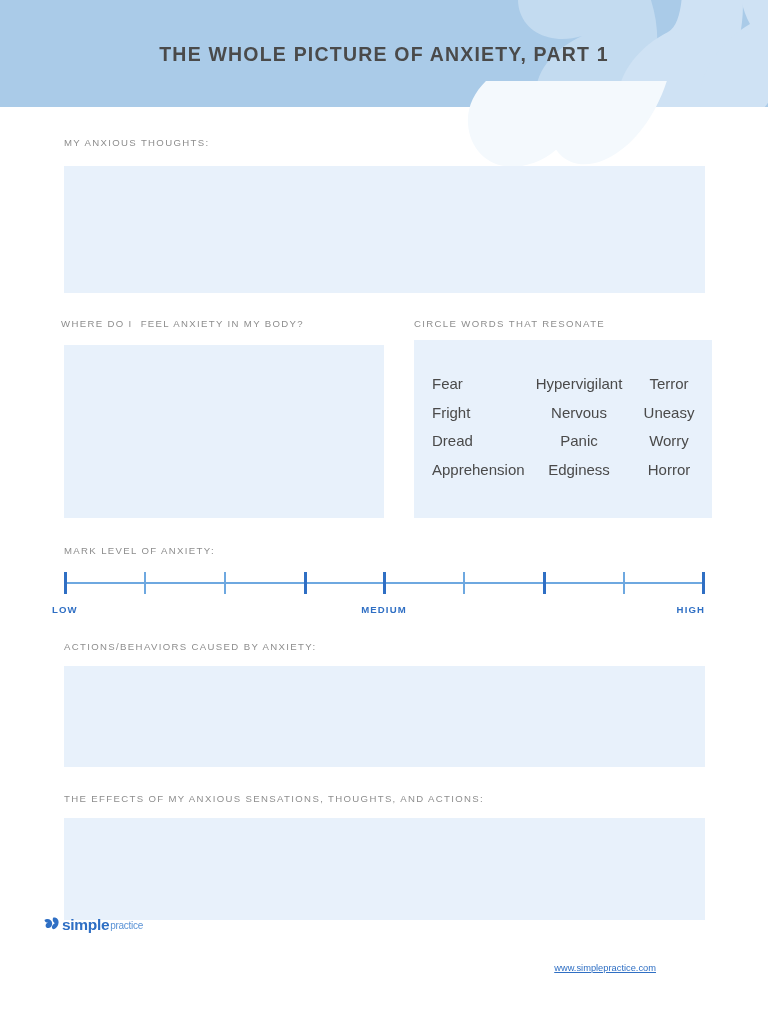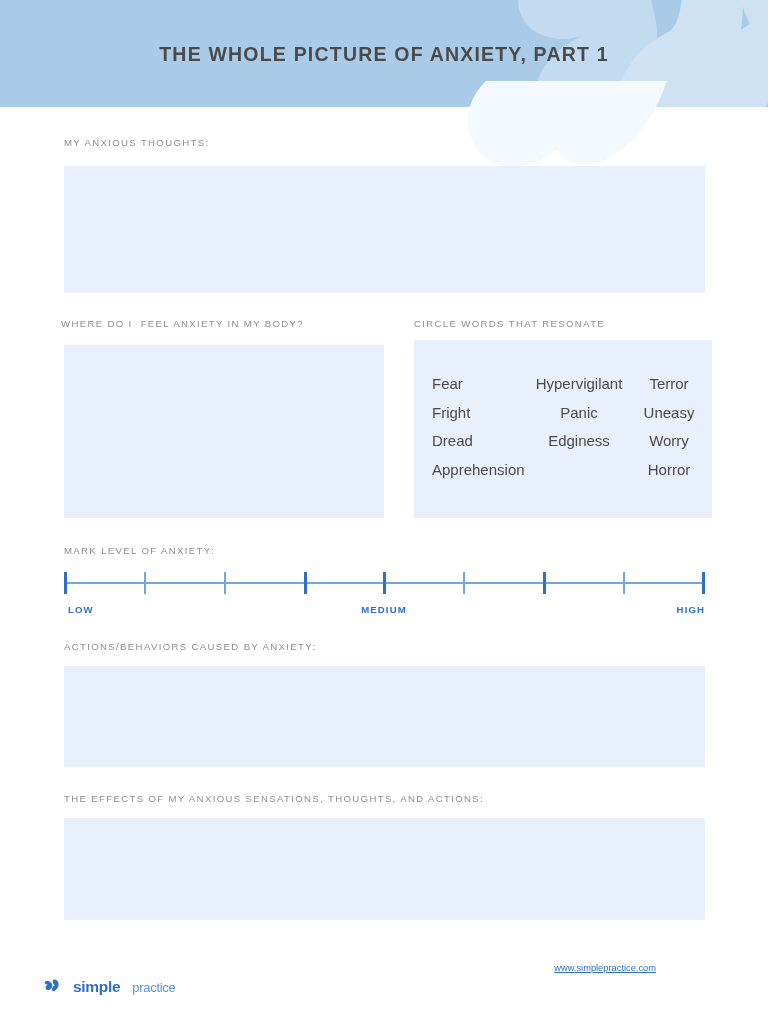--- a/index.html
+++ b/index.html
@@ -126,42 +126,42 @@
   }
   .scale-caption {
     position: absolute;
     top: 604px;
     font-size: 9.6px;
     font-weight: bold;
     letter-spacing: 1.1px;
     color: #2f6fc4;
     white-space: nowrap;
   }
-  .cap-low    { left: 68px; }
+  .cap-low    { left: 52px; }
   .cap-medium { left: 384px; transform: translateX(-50%); }
   .cap-high   { left: 705px; transform: translateX(-100%); }
 
   
   .footer-logo {
     position: absolute;
     left: 44px;
-    top: 978px;
+    top: 916px;
     display: flex;
     align-items: center;
-    gap: 12px;
+    gap: 1px;
   }
   .logo-mark { display: block; }
   .logo-simple {
     font-size: 15.5px;
     font-weight: bold;
     color: #2f6fc4;
     letter-spacing: -0.3px;
   }
   .logo-practice {
-    font-size: 13px;
+    font-size: 10px;
     font-weight: normal;
     color: #5b93d6;
     letter-spacing: -0.3px;
   }
   .footer-link {
     position: absolute;
     right: 44px;
     top: 963px;
     font-size: 9.3px;
     color: #2f6fc4;
@@ -203,20 +203,21 @@
   <div class="field-label" style="left:414px; top:318px;">CIRCLE WORDS THAT RESONATE</div>
   <div class="word-bank">
     <div class="word-col word-col-1">
       <div class="word-item">Fear</div>
       <div class="word-item">Fright</div>
       <div class="word-item">Dread</div>
       <div class="word-item">Apprehension</div>
     </div>
     <div class="word-col word-col-2">
       <div class="word-item">Hypervigilant</div>
+      <div class="word-item">Nervous</div>
       <div class="word-item">Panic</div>
       <div class="word-item">Edginess</div>
     </div>
     <div class="word-col word-col-3">
       <div class="word-item">Terror</div>
       <div class="word-item">Uneasy</div>
       <div class="word-item">Worry</div>
       <div class="word-item">Horror</div>
     </div>
   </div>

